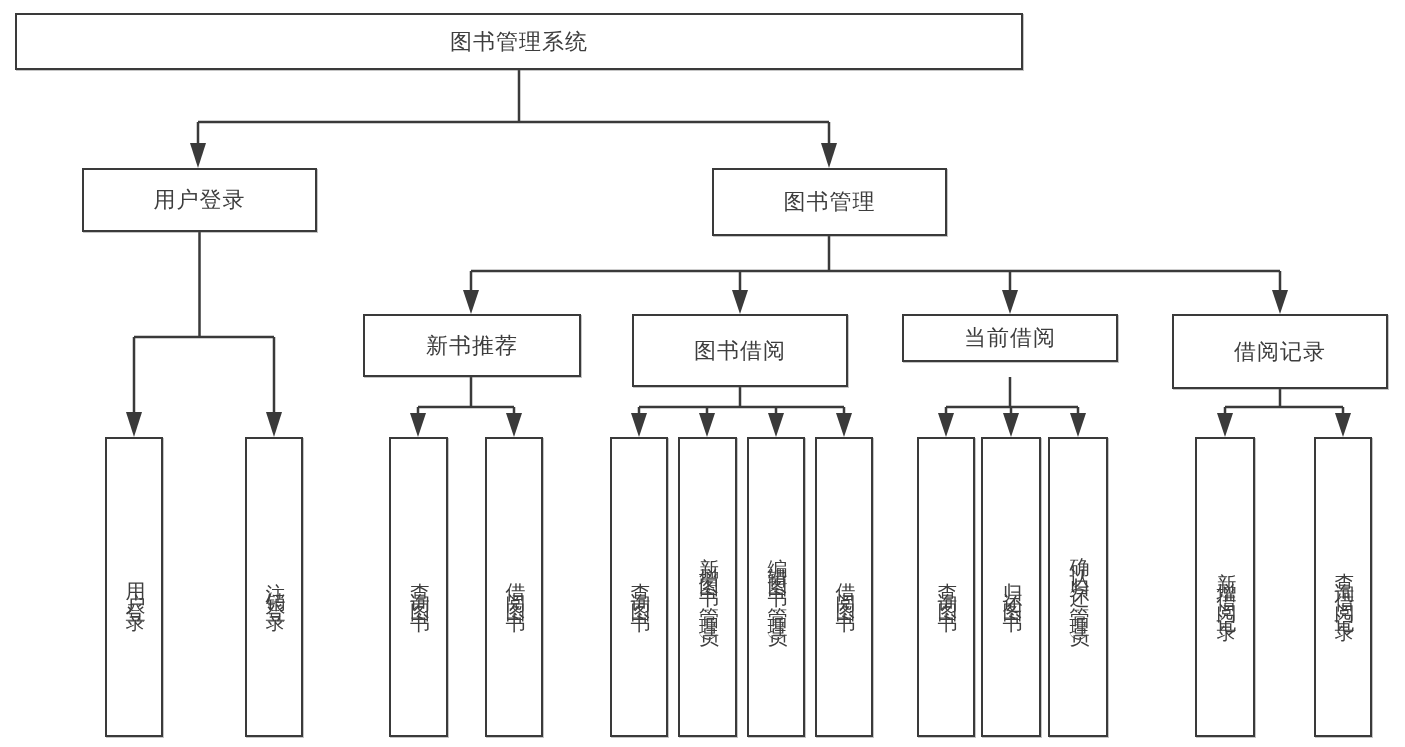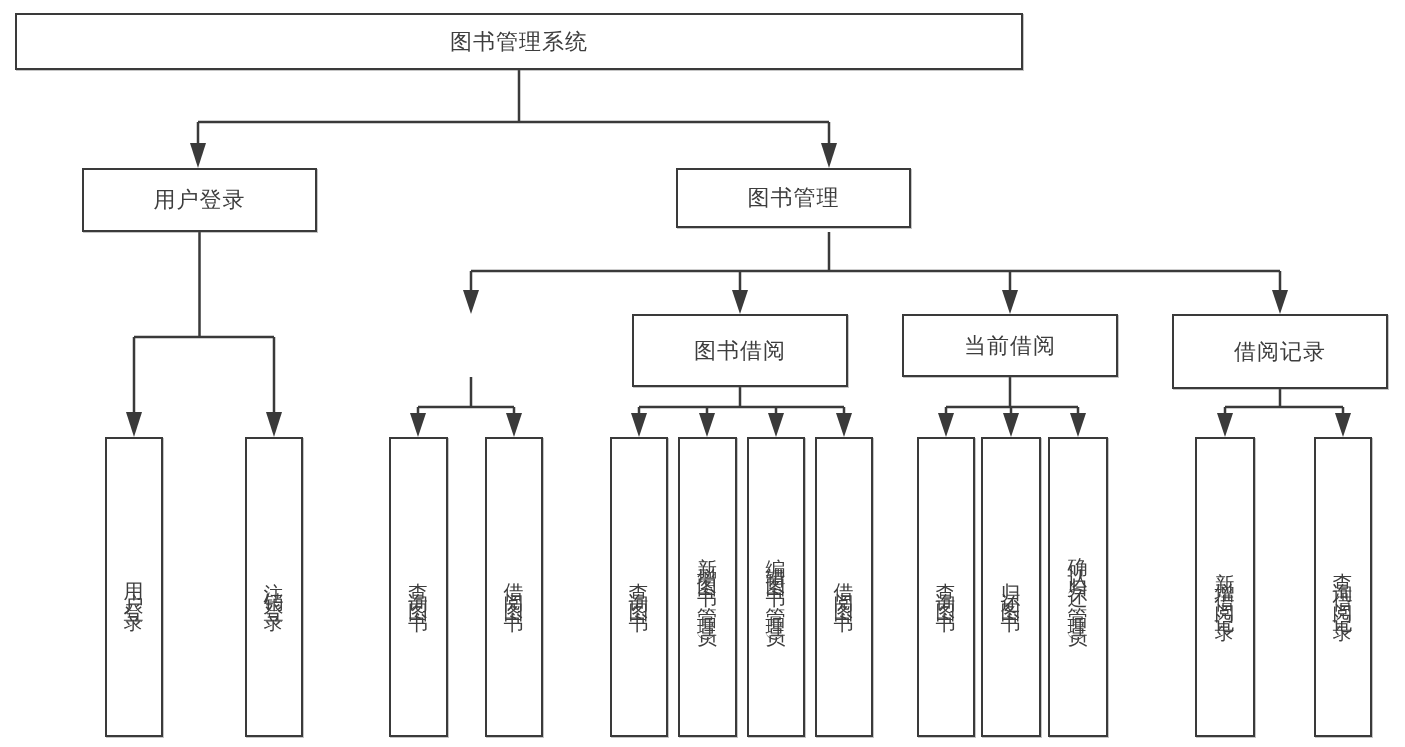--- a/index.html
+++ b/index.html
@@ -1,18 +1,18 @@
 <!DOCTYPE html>
 <html><head>
 <meta charset="utf-8">
 <style>
   html,body{margin:0;padding:0;background:#fff;}
   .stage{
     position:relative;width:1405px;height:747px;background:#ffffff;
-    font-family:Liberation Serif, serif;overflow:hidden;
+    font-family:Liberation Mono, monospace;overflow:hidden;
   }
   .wires{position:absolute;left:0;top:0;}
   .box{
     position:absolute;box-sizing:border-box;border:2px solid #3a3a3a;
     background:#ffffff;display:flex;align-items:center;justify-content:center;
     box-shadow:1px 1px 0 rgba(90,90,90,.35);
   }
   .hlabel{
     font-size:22px;color:#3d3d3d;letter-spacing:1px;white-space:nowrap;
   }
@@ -70,28 +70,31 @@
     </g>
   </svg>
 
   <div class="box" style="left:15px;top:13px;width:1008px;height:57px">
     <span class="hlabel">图书管理系统</span>
   </div>
 
   <div class="box" style="left:82px;top:168px;width:235px;height:64px">
     <span class="hlabel">用户登录</span>
   </div>
-  <div class="box" style="left:676px;top:168px;width:235px;height:60px">
+  <div class="box" style="left:712px;top:168px;width:235px;height:68px">
     <span class="hlabel">图书管理</span>
   </div>
 
+  <div class="box" style="left:363px;top:314px;width:218px;height:63px">
+    <span class="hlabel">新书推荐</span>
+  </div>
   <div class="box" style="left:632px;top:314px;width:216px;height:73px">
     <span class="hlabel">图书借阅</span>
   </div>
-  <div class="box" style="left:902px;top:314px;width:216px;height:63px">
+  <div class="box" style="left:902px;top:314px;width:216px;height:48px">
     <span class="hlabel">当前借阅</span>
   </div>
   <div class="box" style="left:1172px;top:314px;width:216px;height:75px">
     <span class="hlabel">借阅记录</span>
   </div>
 
   <div class="box" style="left:105px;top:437px;width:58px;height:300px">
     <span class="vlabel">用户登录</span>
   </div>
   <div class="box" style="left:245px;top:437px;width:58px;height:300px">

